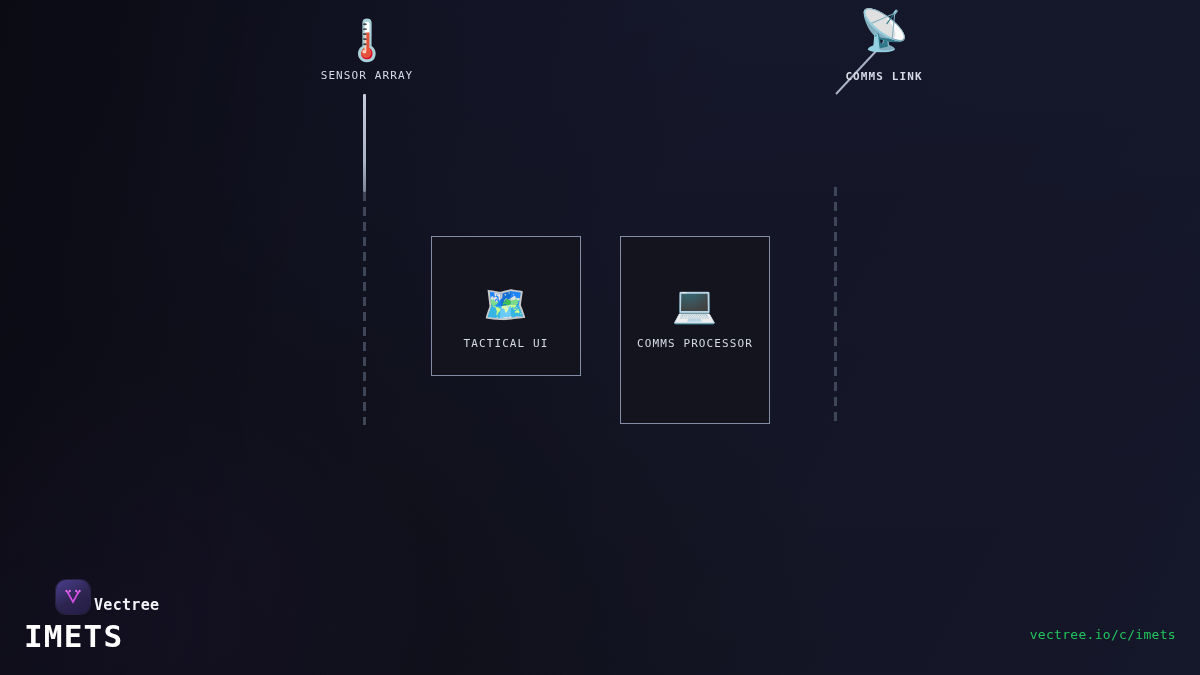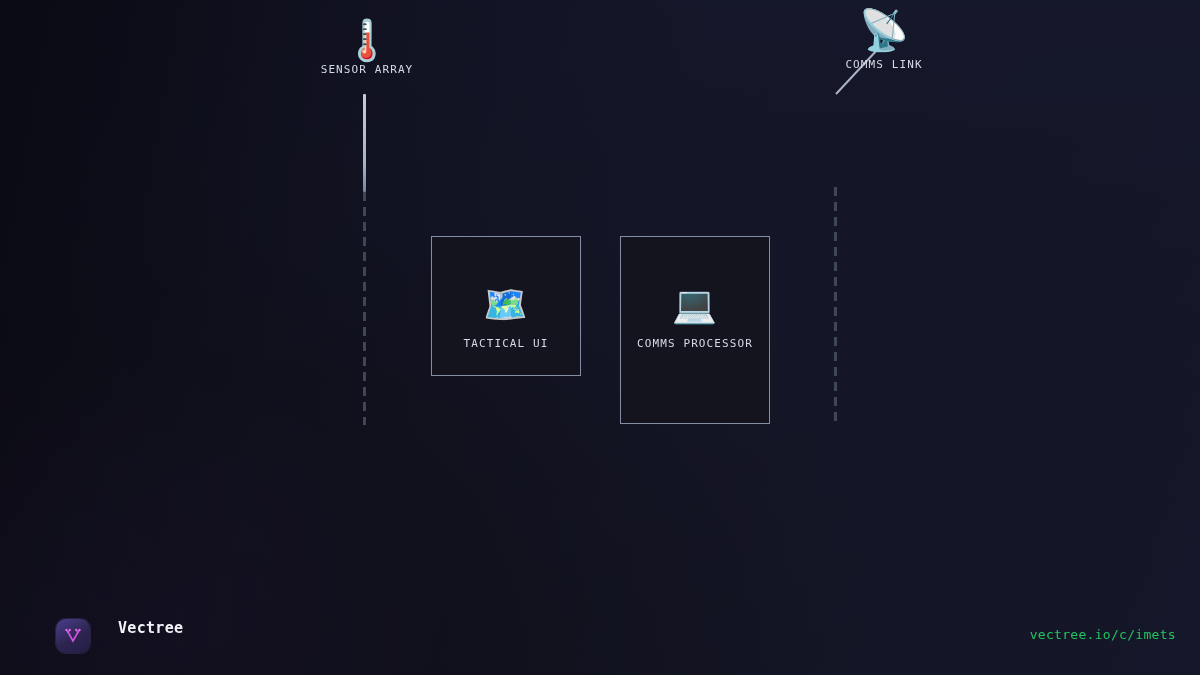--- a/index.html
+++ b/index.html
@@ -53,21 +53,21 @@
     flex-direction:column;
     align-items:center;
     justify-content:flex-start;
   }
   .node-emoji{
     font-family:"DejaVu Sans", sans-serif;
     line-height:1;
     user-select:none;
   }
   .node-label{
-    margin-top:3px;
+    margin-top:9px;
     font-family:"DejaVu Sans Mono", monospace;
     font-size:11px;
     letter-spacing:1.1px;
     color:#d5dae6;
     white-space:nowrap;
   }
 
   
   .card{
     position:absolute;
@@ -90,22 +90,22 @@
   #brand{
     position:absolute;
     left:24px;
     bottom:22px;
     display:flex;
     flex-direction:column;
     gap:6px;
   }
   #brand-row{
     display:flex;
-    align-items:flex-start;
-    gap:28px;
+    align-items:flex-end;
+    gap:4px;
     padding-left:32px;
   }
   #brand-logo{
     width:34px; height:34px;
     border-radius:10px;
     background:linear-gradient(150deg,#4b3e8e 0%, #2d2550 55%, #241d45 100%);
     display:flex; align-items:center; justify-content:center;
     box-shadow:0 0 0 1px rgba(150,120,220,0.18);
   }
   #brand-name{
@@ -144,21 +144,21 @@
 <div class="edge-dashed" style="left:834px; top:187px; height:238px;"></div>
 <div class="edge-diagonal" style="left:836px; top:93px; width:80px; transform:rotate(-47deg);"></div>
 
 <div class="node" style="left:307px; top:20px; width:120px;">
   <span class="node-emoji" style="font-size:40px;">🌡️</span>
   <span class="node-label">SENSOR ARRAY</span>
 </div>
 
 <div class="node" style="left:824px; top:10px; width:120px;">
   <span class="node-emoji" style="font-size:40px;">📡</span>
-  <span class="node-label" style="margin-top:8px;">COMMS LINK</span>
+  <span class="node-label" style="margin-top:20px;font-weight:bold;">COMMS LINK</span>
 </div>
 
 <div class="card" style="left:431px; top:236px; width:150px; height:140px;">
   <span class="node-emoji" style="font-size:36px; margin-top:50px;">🗺️</span>
   <span class="node-label" style="margin-top:14px;">TACTICAL UI</span>
 </div>
 
 <div class="card" style="left:620px; top:236px; width:150px; height:188px;">
   <span class="node-emoji" style="font-size:36px; margin-top:50px;">💻</span>
   <span class="node-label" style="margin-top:14px;">COMMS PROCESSOR</span>
@@ -178,15 +178,16 @@
         <g fill="#e46ff0">
           <circle cx="3.4" cy="3.9" r="1.05"></circle>
           <circle cx="6.8" cy="3.9" r="1.05"></circle>
           <circle cx="13.2" cy="3.9" r="1.05"></circle>
           <circle cx="16.6" cy="3.9" r="1.05"></circle>
         </g>
       </svg>
     </div>
     <span id="brand-name">Vectree</span>
   </div>
+  <div id="brand-title">IMETS</div>
 </div>
 
 <div id="brand-url">vectree.io/c/imets</div>
 
 </body></html>

